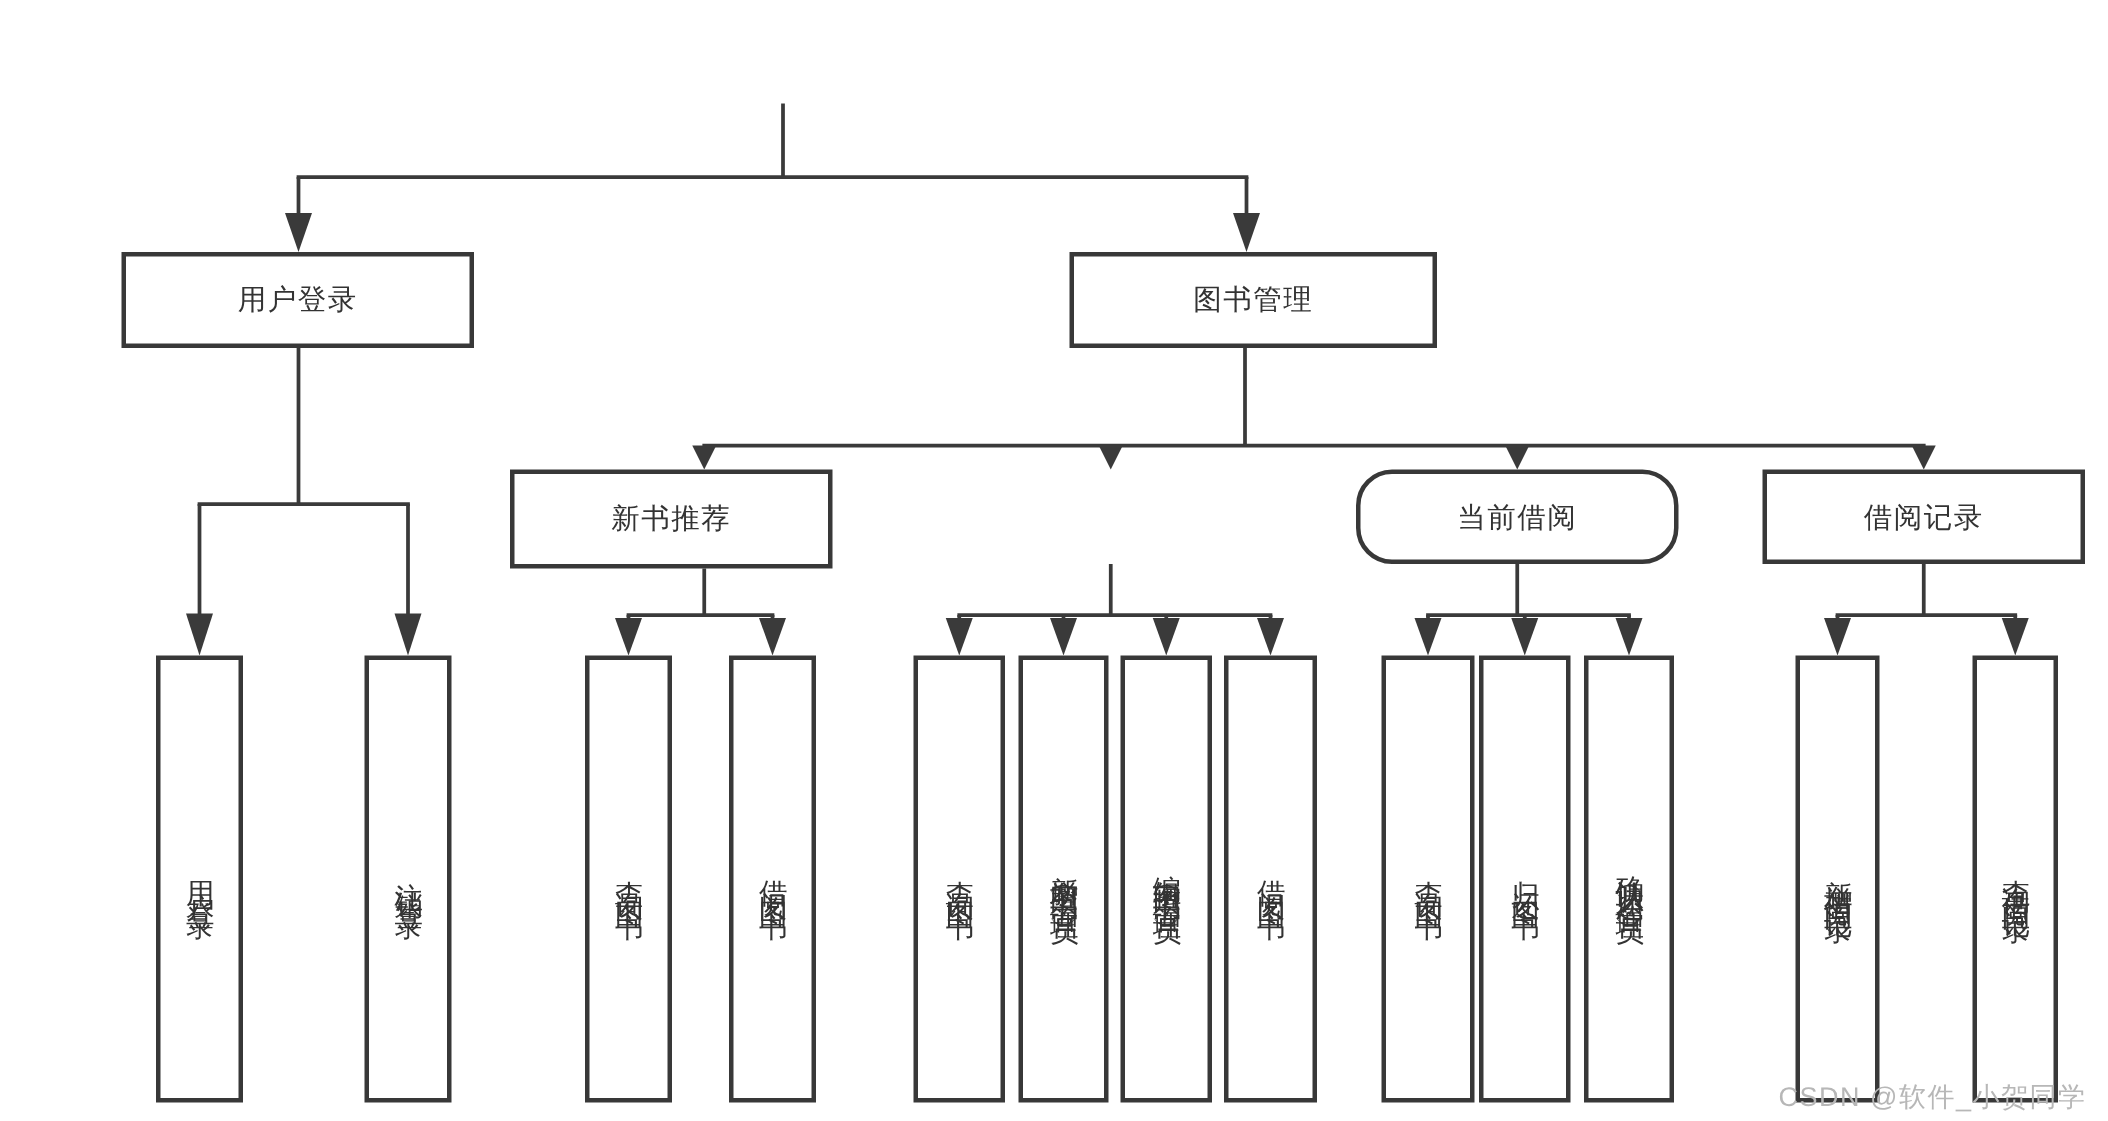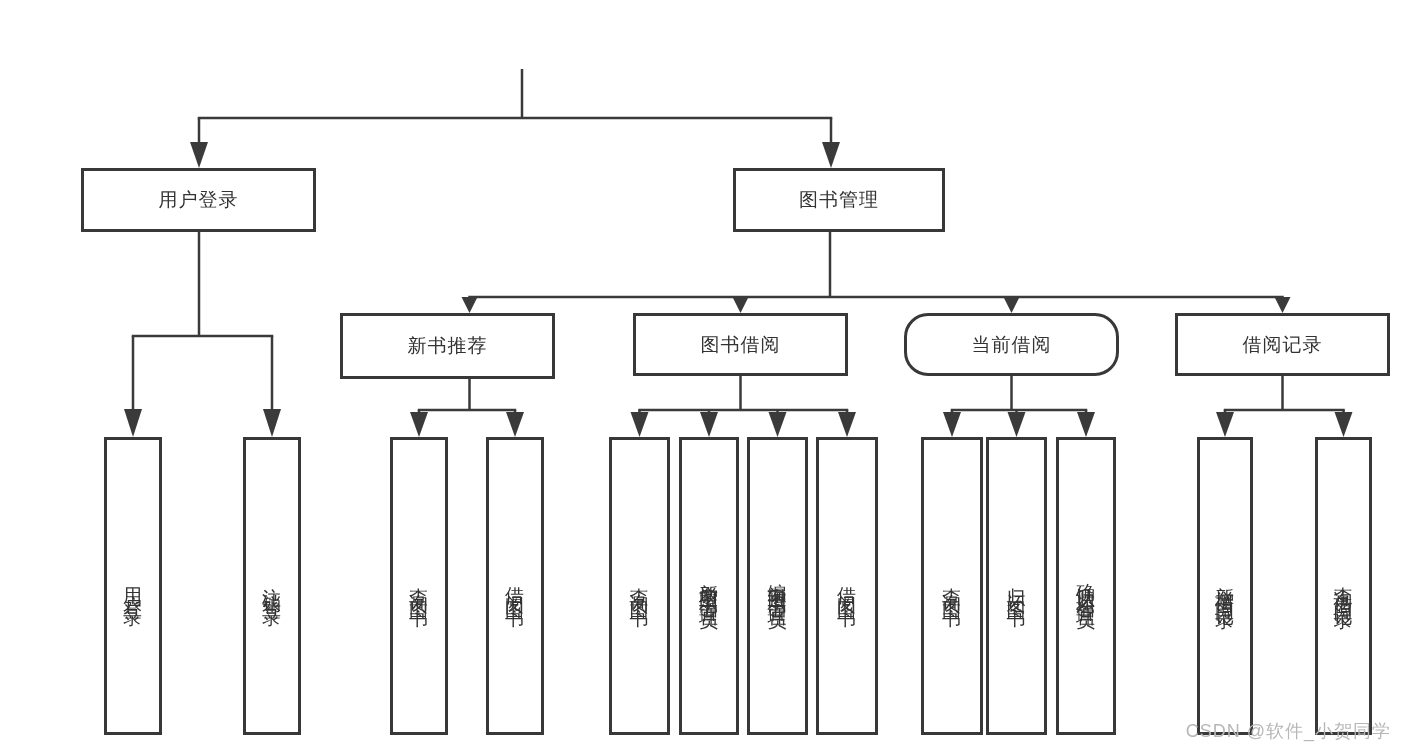--- a/index.html
+++ b/index.html
@@ -125,29 +125,26 @@
       <polygon points="1216,412 1234,412 1225,437"></polygon>
       <line x1="1343.5" y1="410" x2="1343.5" y2="414"></line>
       <polygon points="1334.5,412 1352.5,412 1343.5,437"></polygon>
     </g>
   </svg>
 
 
   <div class="node" style="left:81px;top:168px;width:235px;height:64px;">
     <span>用户登录</span>
   </div>
-  <div class="node" style="left:733px;top:168px;width:212px;height:64px;">
+  <div class="node" style="left:713px;top:168px;width:245px;height:64px;">
     <span>图书管理</span>
   </div>
 
   <div class="node" style="left:340px;top:313px;width:215px;height:66px;">
     <span>新书推荐</span>
-  </div>
-  <div class="node" style="left:633px;top:313px;width:215px;height:63px;">
-    <span>图书借阅</span>
   </div>
   <div class="node" style="left:904px;top:313px;width:215px;height:63px;border-radius:24px;">
     <span>当前借阅</span>
   </div>
   <div class="node" style="left:1175px;top:313px;width:215px;height:63px;justify-content:center;">
     <span>借阅记录</span>
   </div>
 
   <div class="vnode" style="left:104px;top:437px;width:58px;height:298px;">
     <span>用户登录</span>

